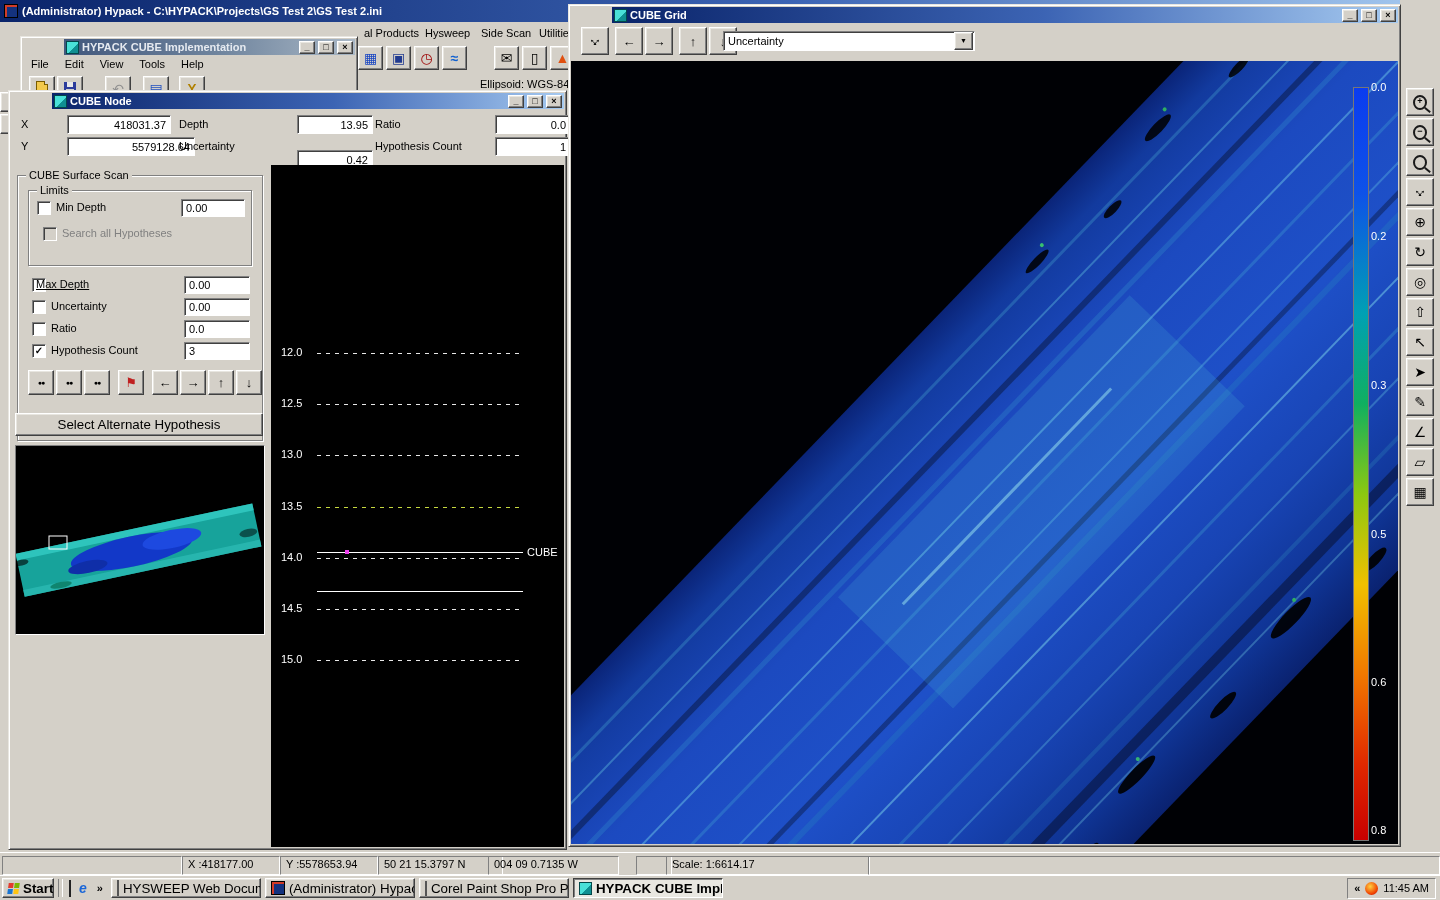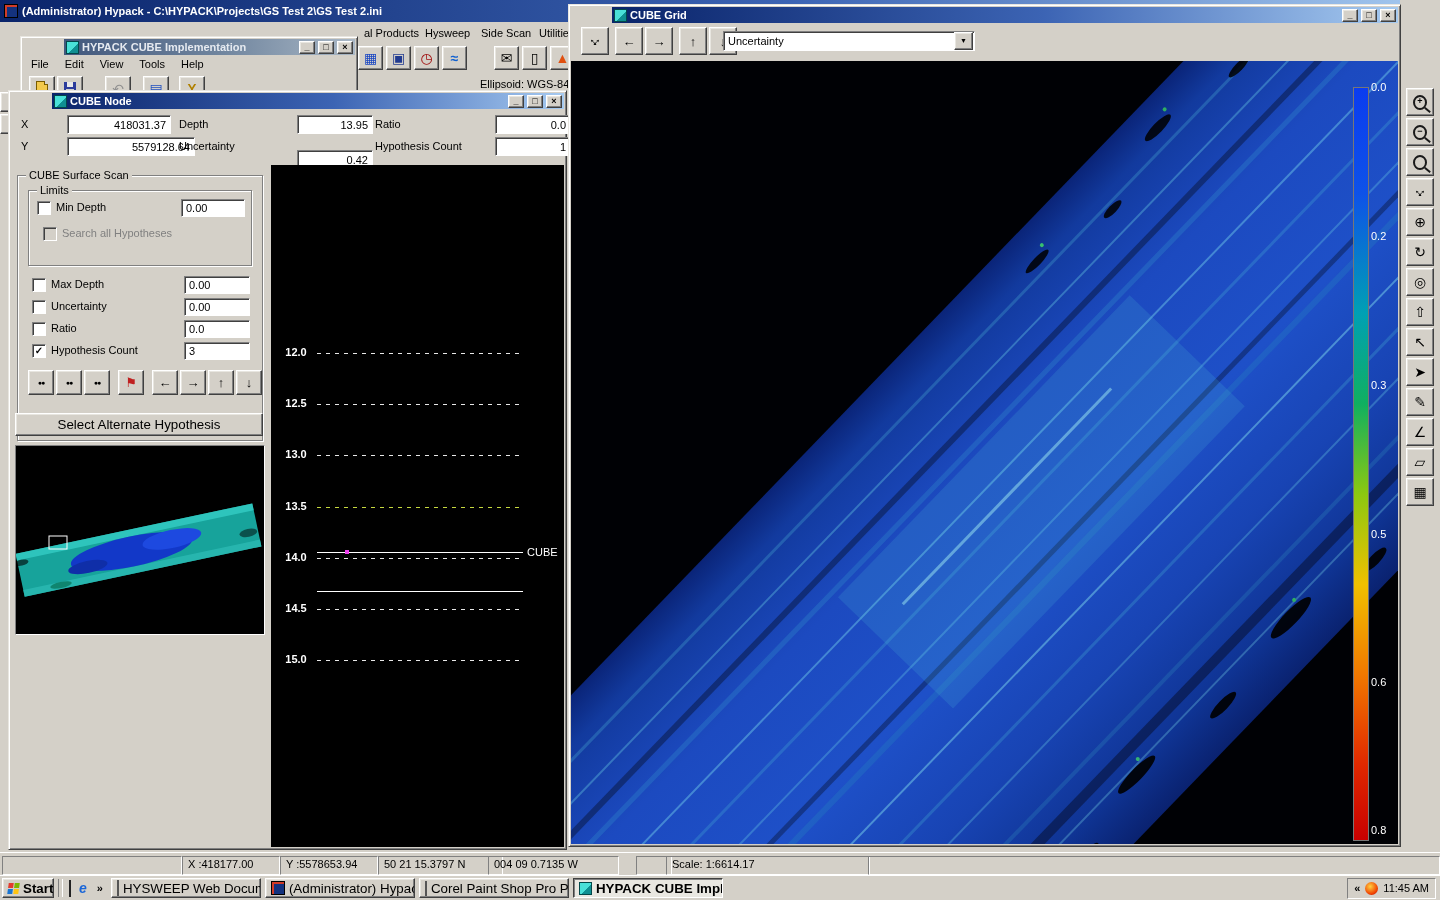--- a/index.html
+++ b/index.html
@@ -23,21 +23,21 @@
   .gb{position:absolute;border:1px solid #808080;box-shadow:inset 1px 1px 0 #fff,1px 1px 0 #fff;}
   .gb>.lg{position:absolute;top:-7px;left:8px;background:#d4d0c8;padding:0 3px;}
   .cb{position:absolute;width:12px;height:12px;background:#fff;border:1px solid;border-color:#808080 #fff #fff #808080;box-shadow:inset 1px 1px 0 #404040;font-size:10px;line-height:11px;text-align:center;font-weight:bold;}
   .cb.dis{background:#d4d0c8;}
   .lbl{position:absolute;white-space:nowrap;}
   .dis-t{color:#808080;}
   .plot{position:absolute;background:#000;}
   .dash{position:absolute;height:1px;background:repeating-linear-gradient(90deg,#e8e8e8 0 4px,transparent 4px 9px);}
   .dash.yel{background:repeating-linear-gradient(90deg,#c6d83e 0 4px,transparent 4px 9px);}
   .solid{position:absolute;height:1px;background:#fff;}
-  .plot .pl{position:absolute;color:#fff;width:30px;text-align:center;font-weight:bold;}
+  .plot .pl{position:absolute;color:#fff;width:30px;text-align:left;}
   .mag{position:relative;width:11px;height:11px;border:2px solid #1a1a1a;border-radius:50%;display:inline-block;}
   .mag:after{content:"";position:absolute;width:7px;height:2px;background:#1a1a1a;right:-6px;bottom:-3px;transform:rotate(40deg);}
   .mag>i{position:absolute;inset:-1px 0 0 0;font-style:normal;font-size:9px;line-height:11px;text-align:center;font-weight:bold;}
   .xar{position:relative;width:16px;height:16px;display:inline-block;}
   .xar>i{position:absolute;inset:0;text-align:center;line-height:16px;font-style:normal;font-size:12px;font-weight:bold;}
   .xar>i.r1{transform:rotate(45deg);}
   .xar>i.r2{transform:rotate(-45deg);}
   .fold{width:16px;height:10px;background:#f2c94c;border:1px solid #7a5c00;position:relative;margin-top:3px;}
   .fold:before{content:"";position:absolute;top:-4px;left:-1px;width:7px;height:3px;background:#f2c94c;border:1px solid #7a5c00;border-bottom:none;}
   .flop{width:13px;height:13px;background:#2c3c9c;position:relative;}
@@ -214,21 +214,21 @@
         <span class="cb" style="left:8px;top:10px;"></span>
         <span class="lbl" style="left:27px;top:10px;">Min Depth</span>
         <div class="field" style="left:152px;top:8px;width:54px;height:14px;">
             <span>0.00</span>
           </div>
         <span class="cb dis" style="left:14px;top:36px;"></span>
         <span class="lbl dis-t" style="left:33px;top:36px;">Search all Hypotheses</span>
       </div>
 
       <span class="cb" style="left:14px;top:102px;"></span>
-      <span class="lbl" style="left:33px;top:102px;">Max Depth</span>
+      <span class="lbl" style="left:18px;top:102px;text-decoration:underline;">Max Depth</span>
       <div class="field" style="left:166px;top:100px;width:56px;height:14px;">
           <span>0.00</span>
         </div>
 
       <span class="cb" style="left:14px;top:124px;"></span>
       <span class="lbl" style="left:33px;top:124px;">Uncertainty</span>
       <div class="field" style="left:166px;top:122px;width:56px;height:14px;">
           <span>0.00</span>
         </div>
 

